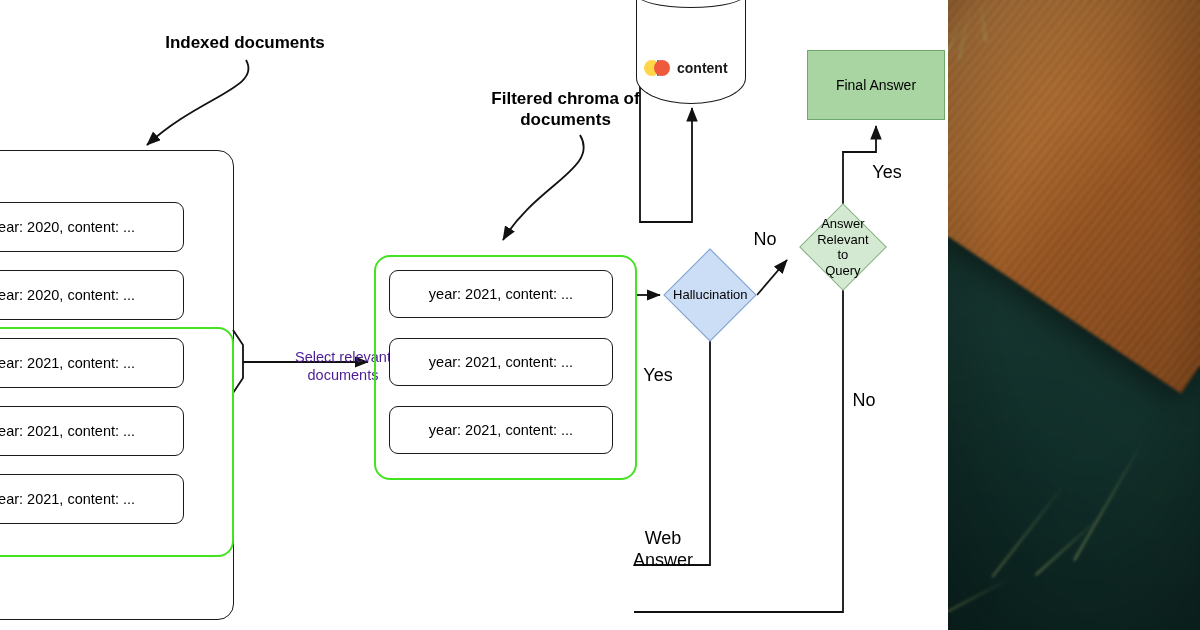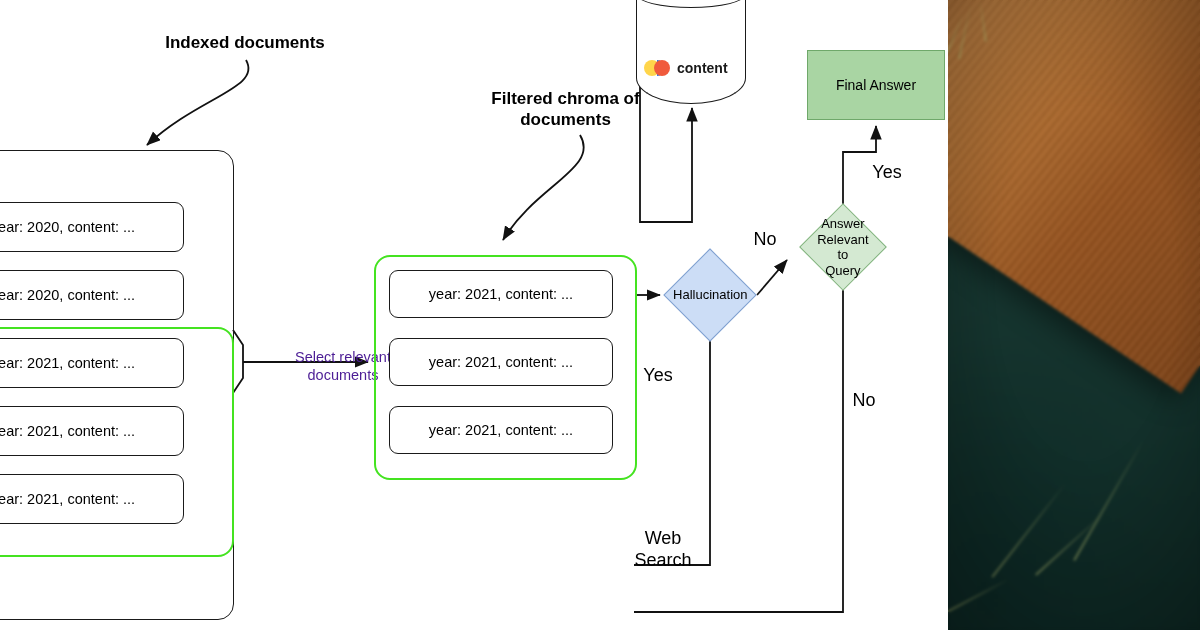--- a/index.html
+++ b/index.html
@@ -282,21 +282,21 @@
     <span class="diamond-text" style="width:86px;">Answer
 Relevant to
 Query</span>
   </div>
 
   <div class="rect-green abs" style="left:807px; top:50px; width:138px; height:70px;">
     <span>Final Answer</span>
   </div>
 
   <div class="small-label abs" style="left:624px; top:528px; width:78px;">Web
-Search</div>
+Answer</div>
 
   <div class="small-label abs" style="left:752px; top:229px; width:26px;">No</div>
 
   <div class="small-label abs" style="left:643px; top:365px; width:30px;">Yes</div>
 
   <div class="small-label abs" style="left:872px; top:162px; width:30px;">Yes</div>
 
   <div class="small-label abs" style="left:850px; top:390px; width:28px;">No</div>
 
   <div id="photo">

